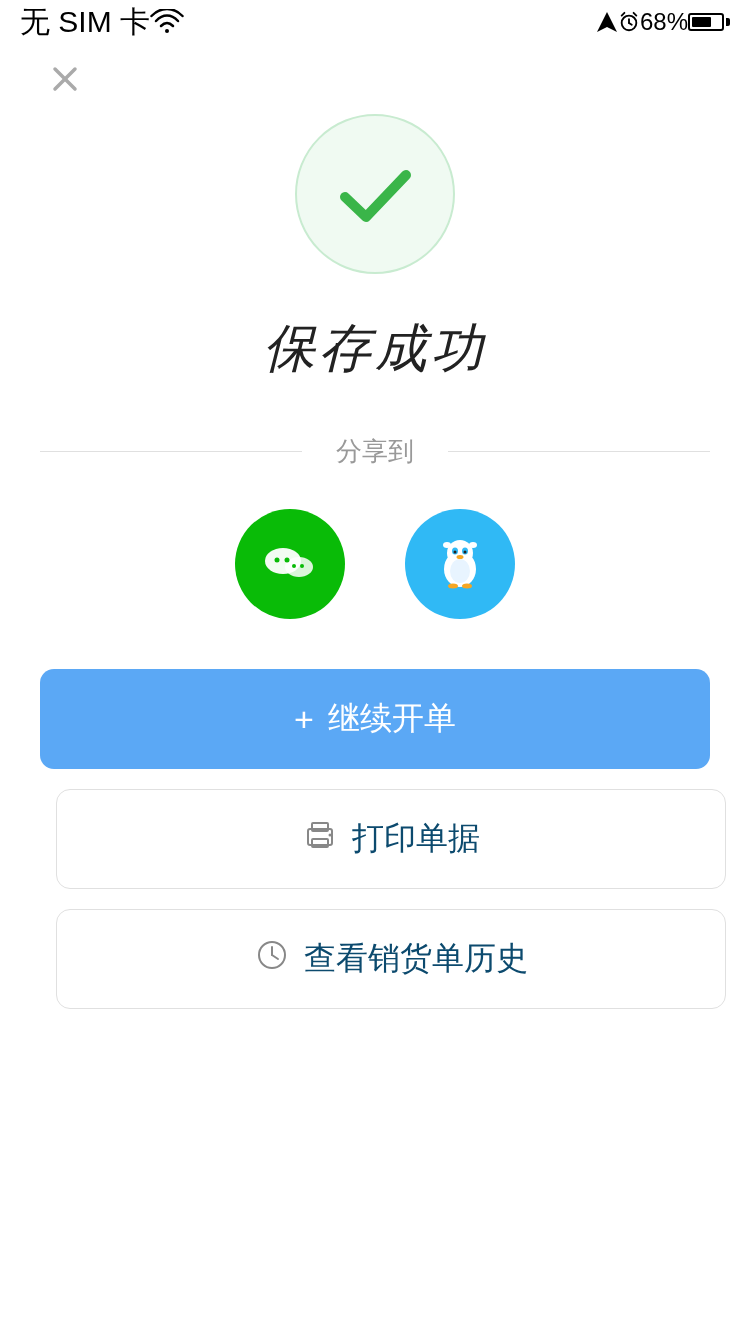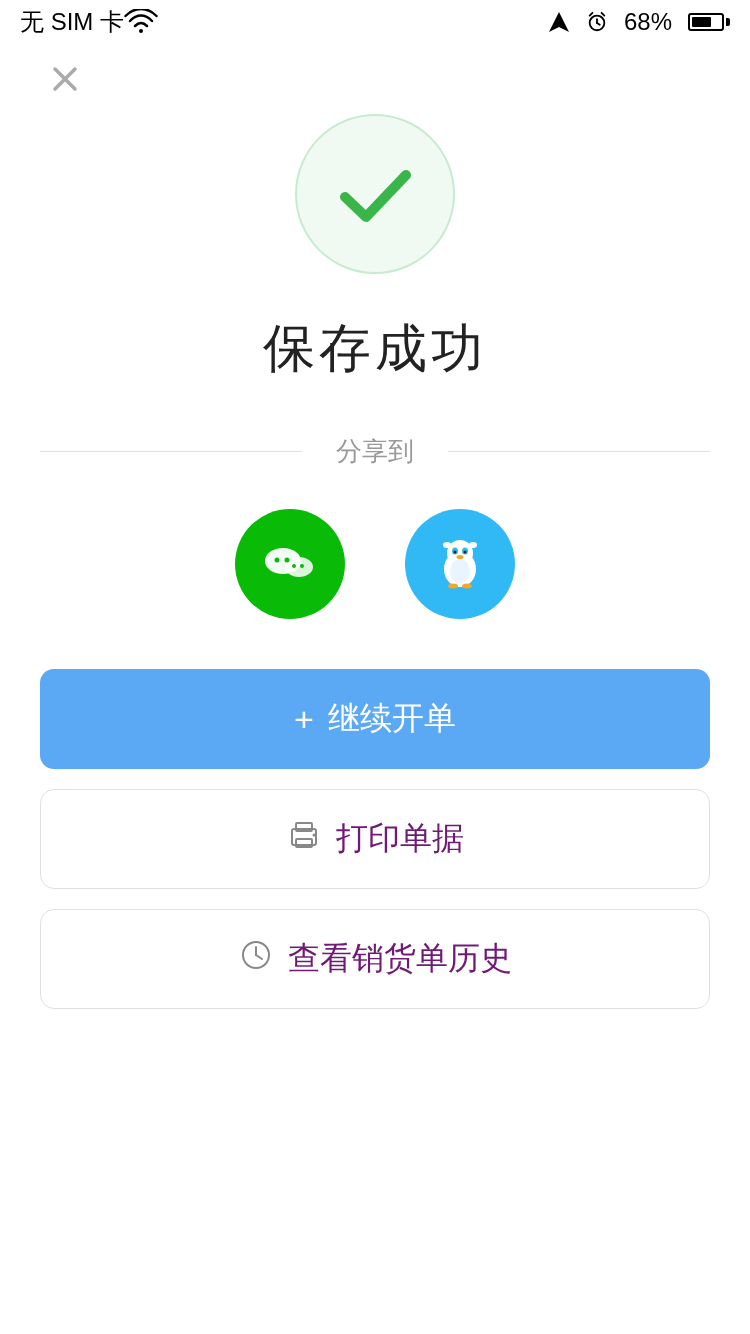--- a/index.html
+++ b/index.html
@@ -26,38 +26,38 @@
       align-items: center;
       justify-content: space-between;
       padding: 0 20px;
       background: #ffffff;
     }
 
     .status-left {
       display: flex;
       align-items: center;
       gap: 0;
-      font-size: 24px;
+      font-size: 30px;
       font-weight: 500;
       color: #000;
     }
 
     .status-center {
       font-size: 30px;
       font-weight: 600;
       color: #000;
       position: absolute;
       left: 50%;
       transform: translateX(-50%);
     }
 
     .status-right {
       display: flex;
       align-items: center;
-      gap: 16px;
+      gap: 0;
       font-size: 24px;
       color: #000;
     }
 
     
     .main-content {
       display: flex;
       flex-direction: column;
       align-items: center;
       padding: 30px 40px 0;
@@ -100,20 +100,21 @@
       height: 90px;
     }
 
     
     .success-title {
       font-size: 52px;
       font-weight: 500;
       color: #222;
       margin-bottom: 50px;
       letter-spacing: 4px;
+      font-style: italic;
     }
 
     
     .share-section {
       width: 100%;
       margin-bottom: 40px;
     }
 
     .share-divider {
       display: flex;
@@ -182,22 +183,23 @@
     }
 
     .btn-primary {
       background: #5ba8f5;
       color: #ffffff;
       font-weight: 500;
     }
 
     .btn-secondary {
       background: #ffffff;
-      color: #701a75;
+      color: #0c4a6e;
       border: 1px solid #e0e0e0 !important;
+      margin-left: 16px;
     }
 
     .btn-icon {
       font-size: 34px;
     }
 
     
     .battery-icon {
       display: inline-flex;
       align-items: center;

